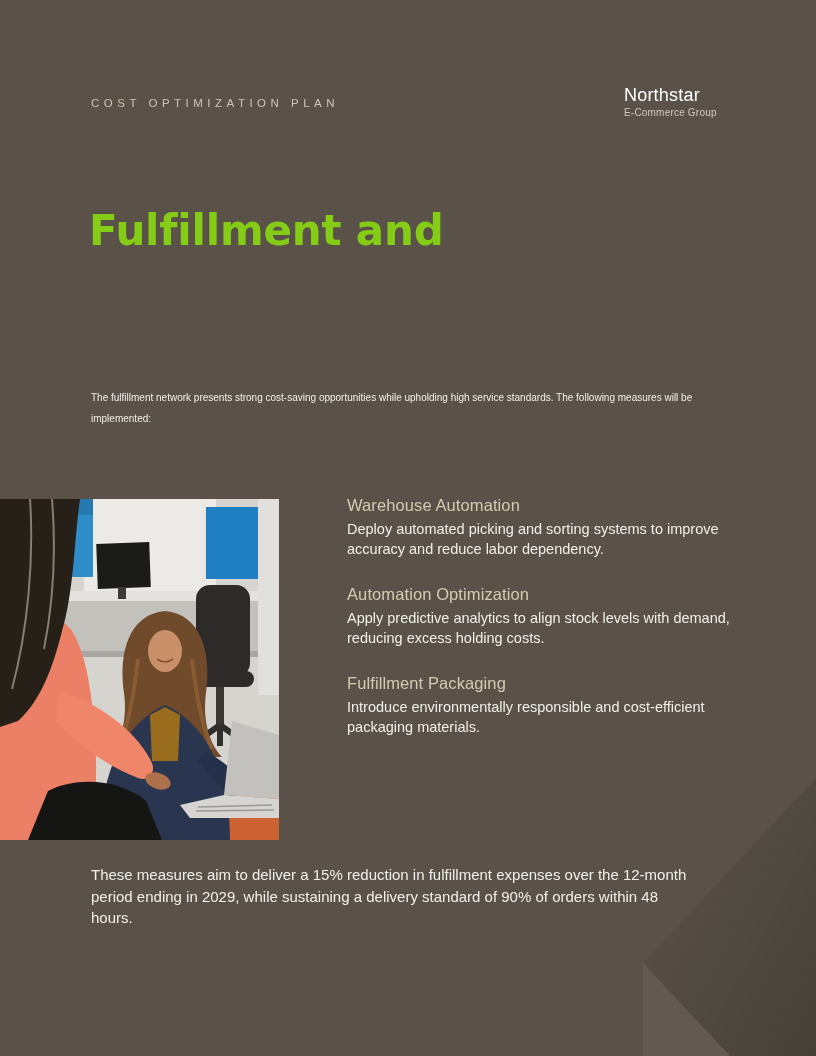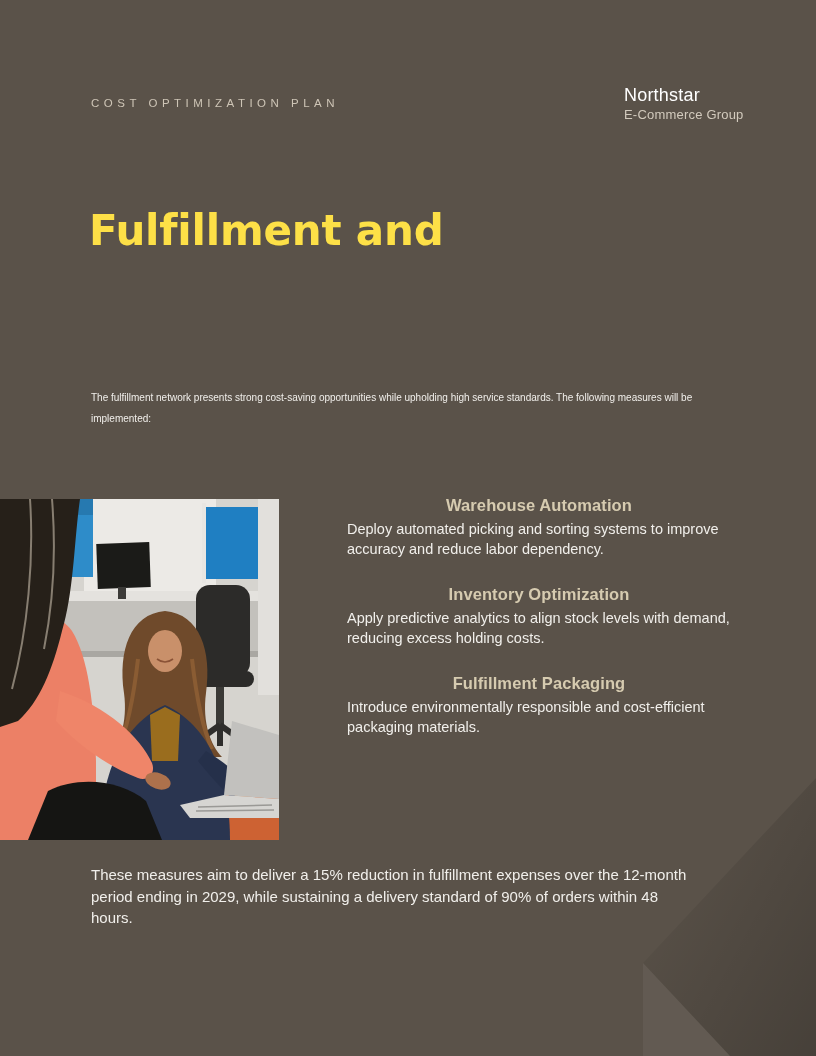--- a/index.html
+++ b/index.html
@@ -17,47 +17,46 @@
     font-size:11.5px;font-weight:500;
     letter-spacing:4.5px;
     color:var(--eyebrow,#cec5b6);
   }
   .brand{position:absolute;left:624px;top:86px;line-height:1;}
   .brand-name{
     font-size:18px;font-weight:normal;color:#ffffff;letter-spacing:.2px;
     font-family:"Liberation Sans",sans-serif;
   }
   .brand-tagline{
-    margin-top:4px;font-size:13px;color:#d2cabd;letter-spacing:.2px;
+    margin-top:4px;font-size:10px;color:#d2cabd;letter-spacing:.2px;
   }
   .page-title{
     position:absolute;left:89px;top:201px;margin:0;
-    font-size:42px;line-height:59px;font-weight:bold;color:#fde047;
+    font-size:42px;line-height:59px;font-weight:bold;color:#84cc16;
     letter-spacing:-.2px;
     font-family:"DejaVu Sans","Liberation Sans",sans-serif;
   }
   .intro{
     position:absolute;left:91px;top:387px;width:632px;margin:0;
     font-size:10px;line-height:21px;color:var(--body,#f1efeb);
   }
   .photo{
     position:absolute;left:0;top:499px;width:279px;height:341px;margin:0;
     overflow:hidden;background:#cfccc6;
   }
   .photo svg{display:block;width:279px;height:341px;}
   .sections{
     position:absolute;left:347px;top:496px;width:384px;
   }
   .section{margin:0 0 26px 0;}
   .section h3{
     margin:0 0 5px 0;
-    font-size:16.5px;font-weight:bold;
+    font-size:16.5px;font-weight:normal;
     color:var(--accent,#d6cbb0);
     letter-spacing:.1px;
-    text-align:center;
   }
   .section p{
     margin:0;font-size:14.5px;line-height:19.5px;color:var(--body,#f1efeb);
   }
   .closing{
     position:absolute;left:91px;top:864px;width:612px;margin:0;
     font-size:15px;line-height:21.5px;color:var(--body,#f1efeb);
   }
 </style>
 </head>
@@ -139,21 +138,21 @@
       <path d="M30,0 C34,60 28,130 12,190 M52,0 C56,50 54,100 44,150" stroke="#877e71" stroke-width="2" fill="none"></path>
     </svg>
   </figure>
 
   <div class="sections">
     <div class="section">
       <h3>Warehouse Automation</h3>
       <p>Deploy automated picking and sorting systems to improve accuracy and reduce labor dependency.</p>
     </div>
     <div class="section">
-      <h3>Inventory Optimization</h3>
+      <h3>Automation Optimization</h3>
       <p>Apply predictive analytics to align stock levels with demand, reducing excess holding costs.</p>
     </div>
     <div class="section">
     </div>
     <div class="section">
       <h3>Fulfillment Packaging</h3>
       <p>Introduce environmentally responsible and cost-efficient packaging materials.</p>
     </div>
   </div>
 

